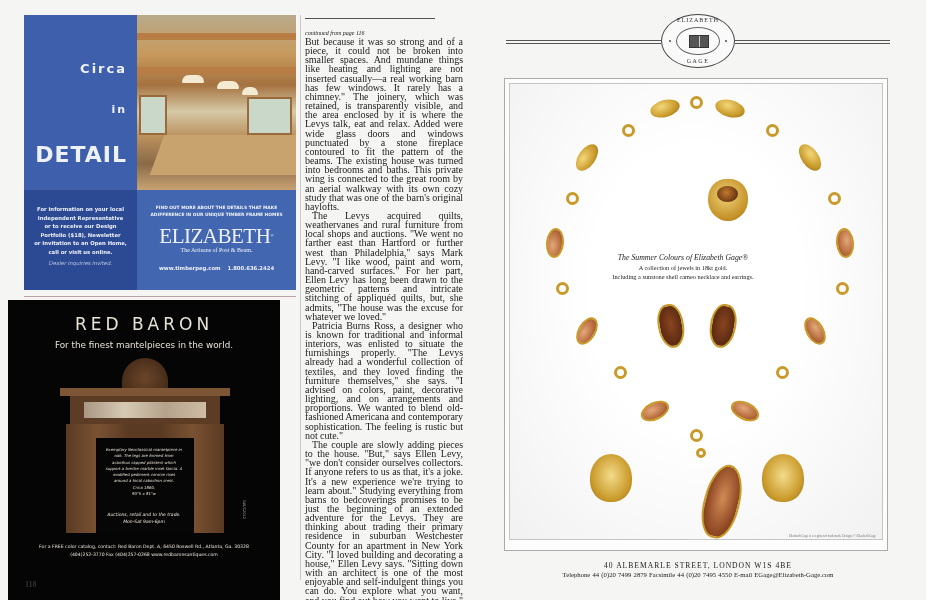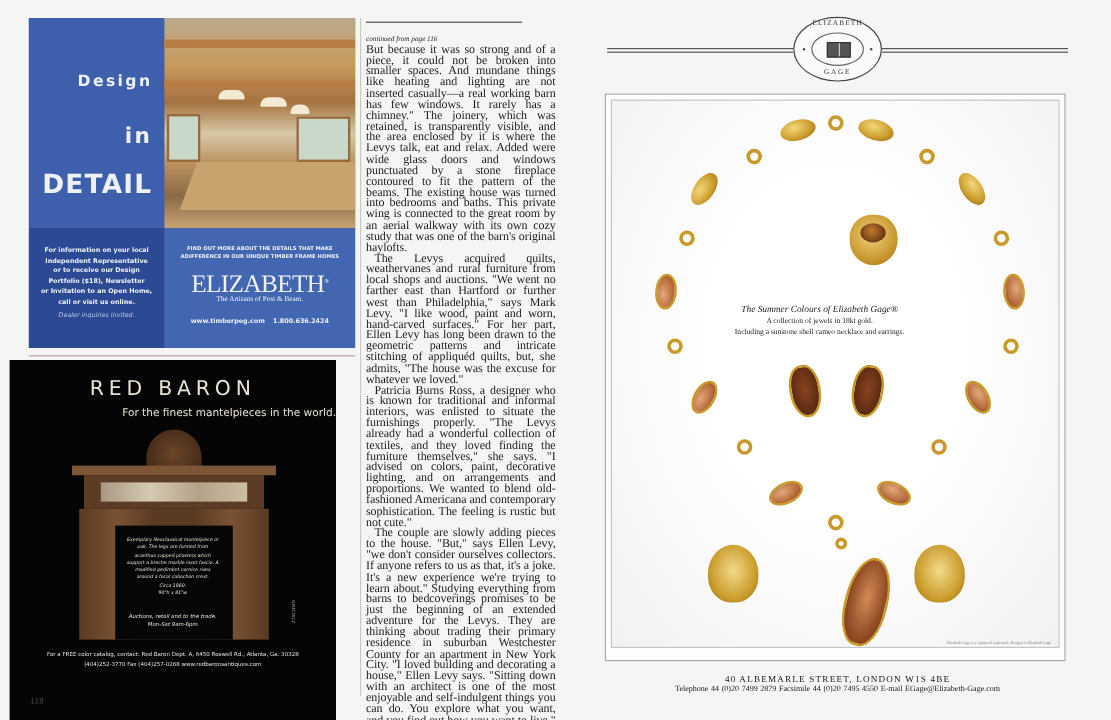--- a/index.html
+++ b/index.html
@@ -4,21 +4,21 @@
 <style>
   * { box-sizing: border-box; margin: 0; padding: 0; }
   html, body { width: 926px; height: 600px; overflow: hidden; background: #f5f5f3; }
   body { position: relative; font-family: "Liberation Serif", serif; color: #1c1c1c; }
 
   
   .tp-ad { position: absolute; left: 24px; top: 15px; width: 272px; height: 275px; background: #3d5ea8; overflow: hidden; }
   .tp-left-top { position: absolute; left: 0; top: 0; width: 113px; height: 175px; background: #3e5fac; }
   .tp-headline { position: absolute; right: 10px; font-family: "DejaVu Sans", sans-serif; font-weight: bold; color: #eef1f8; text-align: right; }
   .tp-beauty { top: 46px; font-size: 13px; letter-spacing: 2px; }
-  .tp-in { top: 88px; font-size: 18px; letter-spacing: 2px; }
+  .tp-in { top: 88px; font-size: 11px; letter-spacing: 2px; }
   .tp-detail { top: 127px; font-size: 22px; letter-spacing: 1px; }
   .tp-photo { position: absolute; left: 113px; top: 0; width: 159px; height: 175px;
     background: linear-gradient(180deg, #b9aa8c 0%, #c79a5c 22%, #a57240 40%, #d6c9a6 55%, #b98f5c 70%, #8a6a47 85%, #c8a273 100%); }
   .tp-beam { position: absolute; background: #b87d45; height: 7px; }
   .tp-lamp { position: absolute; width: 22px; height: 8px; border-radius: 11px 11px 2px 2px; background: #f4ead2; }
   .tp-window { position: absolute; background: #c9d8c8; border: 2px solid #9a6a3b; }
   .tp-counter { position: absolute; left: 20px; top: 120px; width: 150px; height: 40px; background: #c8a36d; transform: skewX(-20deg); }
   .tp-left-bottom { position: absolute; left: 0; top: 175px; width: 113px; height: 100px; background: #2b4a93; }
   .tp-info { position: absolute; left: 4px; top: 15px; width: 105px; font-family: "DejaVu Sans", sans-serif; font-weight: bold; font-size: 5.3px; line-height: 8.5px; color: #eef1f8; text-align: center; }
   .tp-dealer { margin-top: 3px; font-weight: normal; font-style: italic; color: #b9c5e2; }
@@ -27,21 +27,21 @@
   .tp-logo { margin-top: 8px; font-family: "Liberation Serif", serif; font-size: 21px; letter-spacing: -0.5px; line-height: 20px; }
   .tp-reg { font-size: 5px; vertical-align: top; }
   .tp-tagline { font-size: 6px; line-height: 8px; }
   .tp-contact { margin-top: 11px; font-family: "DejaVu Sans", sans-serif; font-weight: bold; font-size: 5.3px; word-spacing: 5px; }
 
   .ad-divider { position: absolute; left: 24px; top: 296px; width: 272px; height: 1px; background: #b9a3a8; }
 
   
   .rb-ad { position: absolute; left: 8px; top: 300px; width: 272px; height: 339px; background: #050506; overflow: hidden; color: #e9e3d6; }
   .rb-title { position: absolute; top: 14px; width: 100%; text-align: center; font-family: "DejaVu Sans", sans-serif; font-size: 17px; letter-spacing: 4px; font-weight: normal; }
-  .rb-sub { position: absolute; top: 40px; width: 100%; text-align: right; font-family: "DejaVu Sans", sans-serif; font-size: 8.8px; }
+  .rb-sub { position: absolute; top: 40px; width: 100%; text-align: center; font-family: "DejaVu Sans", sans-serif; font-size: 8.8px; }
   .rb-mantel { position: absolute; left: 52px; top: 58px; width: 170px; height: 175px; }
   .rb-crest { position: absolute; left: 62px; top: 0; width: 46px; height: 34px; border-radius: 23px 23px 4px 4px; background: radial-gradient(circle at 50% 60%, #6b4529, #3a2414); }
   .rb-shelf { position: absolute; left: 0; top: 30px; width: 170px; height: 8px; background: #7d5636; }
   .rb-frieze { position: absolute; left: 10px; top: 38px; width: 150px; height: 28px; background: #5c3c24; }
   .rb-marble { position: absolute; left: 24px; top: 44px; width: 122px; height: 16px; background: linear-gradient(90deg, #a99782, #d6cab4, #b5a28a, #cdbda4); }
   .rb-body { position: absolute; left: 6px; top: 66px; width: 158px; height: 109px; background: linear-gradient(90deg, #5a3a22, #7a5233 20%, #5a3a22 40%, #5a3a22 60%, #7a5233 80%, #5a3a22); }
   .rb-opening { position: absolute; left: 36px; top: 80px; width: 98px; height: 95px; background: #060606; }
   .rb-desc { position: absolute; left: 86px; top: 147px; width: 100px; text-align: center; font-family: "DejaVu Sans", sans-serif; font-style: italic; font-size: 3.9px; line-height: 6.3px; color: #e6e0d2; }
   .rb-hours { position: absolute; left: 86px; top: 211px; width: 100px; text-align: center; font-family: "DejaVu Sans", sans-serif; font-style: italic; font-size: 4.5px; line-height: 7px; }
   .rb-credit { position: absolute; left: 238px; top: 200px; font-family: "DejaVu Sans", sans-serif; font-size: 3.5px; color: #a8a8a8; transform: rotate(90deg); transform-origin: left top; }
@@ -92,21 +92,21 @@
   .eg-pendant { position: absolute; left: 194px; top: 380px; width: 36px; height: 75px; border-radius: 50% 50% 45% 45%; transform: rotate(14deg); background: radial-gradient(ellipse at 50% 45%, #d28a55, #8a4420 70%); border: 2px solid #c99a2a; }
 
   .eg-address { position: absolute; left: 506px; top: 561px; width: 384px; text-align: center; font-size: 7.6px; letter-spacing: 1px; color: #222; }
   .eg-contact { position: absolute; left: 506px; top: 571px; width: 384px; text-align: center; font-size: 6.7px; color: #222; word-spacing: 0.5px; }
 </style>
 </head>
 <body>
 
 <div class="tp-ad">
   <div class="tp-left-top">
-    <div class="tp-headline tp-beauty">Design</div>
+    <div class="tp-headline tp-beauty">Circa</div>
     <div class="tp-headline tp-in">in</div>
     <div class="tp-headline tp-detail">DETAIL</div>
   </div>
   <div class="tp-photo">
     <div class="tp-beam" style="left:0;top:18px;width:159px;"></div>
     <div class="tp-beam" style="left:0;top:52px;width:159px;"></div>
     <div class="tp-lamp" style="left:45px;top:60px;"></div>
     <div class="tp-lamp" style="left:80px;top:66px;"></div>
     <div class="tp-lamp" style="left:105px;top:72px;width:16px;"></div>
     <div class="tp-window" style="left:2px;top:80px;width:28px;height:40px;"></div>

